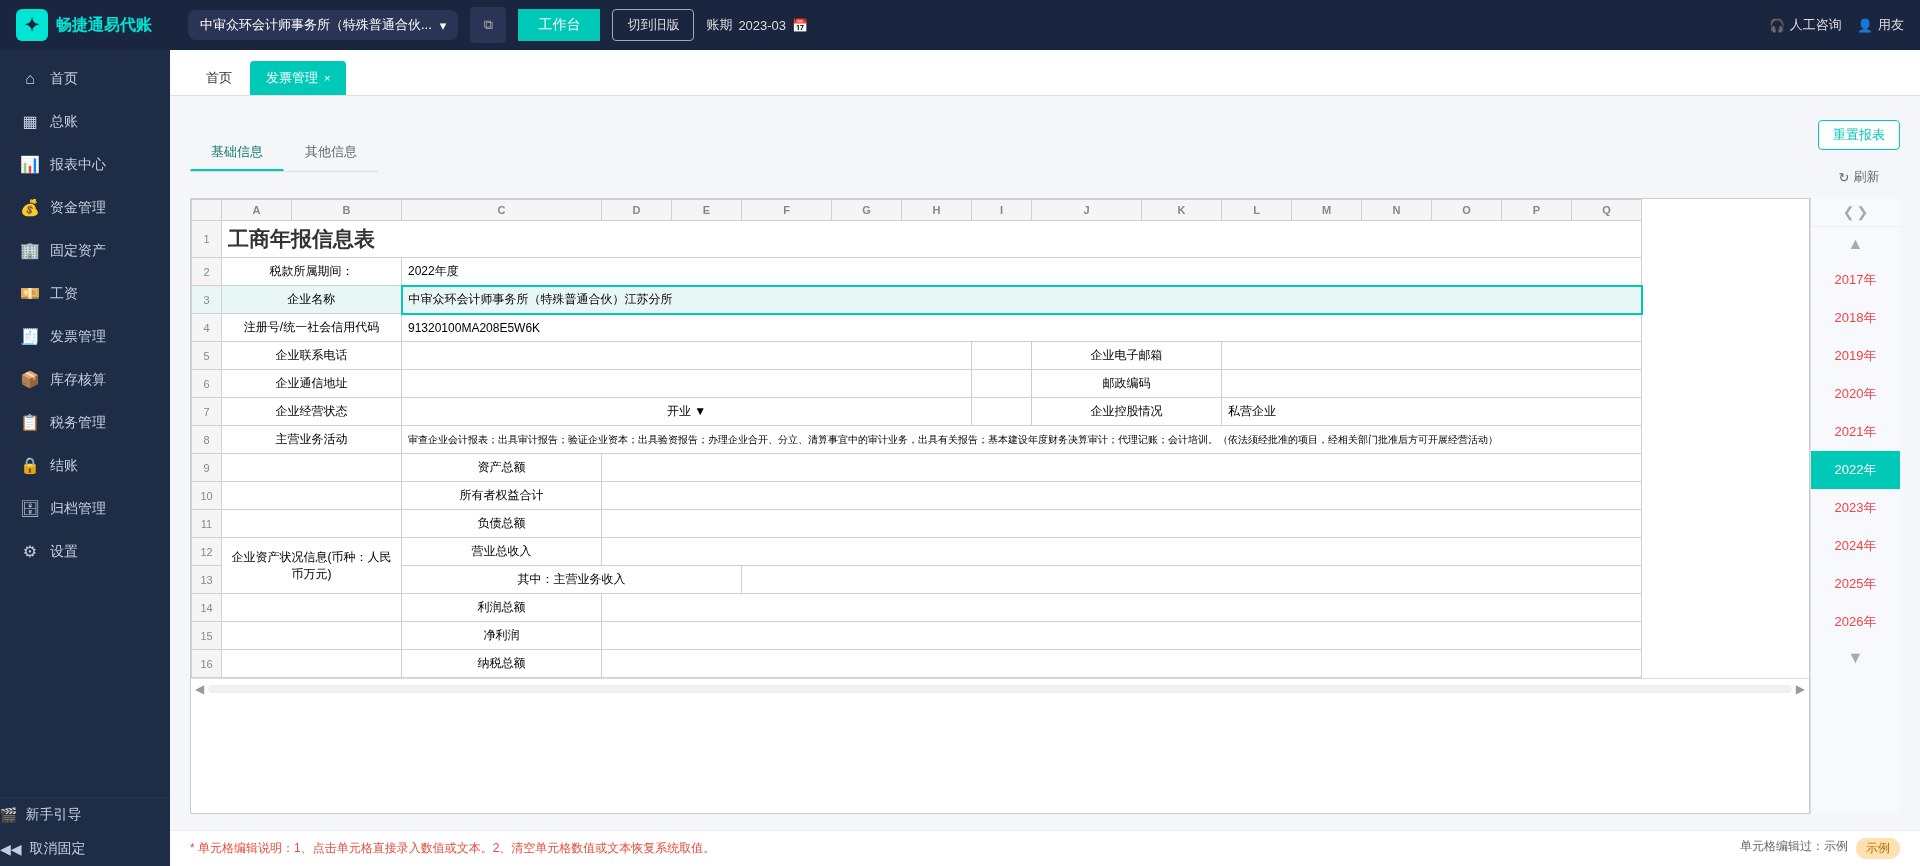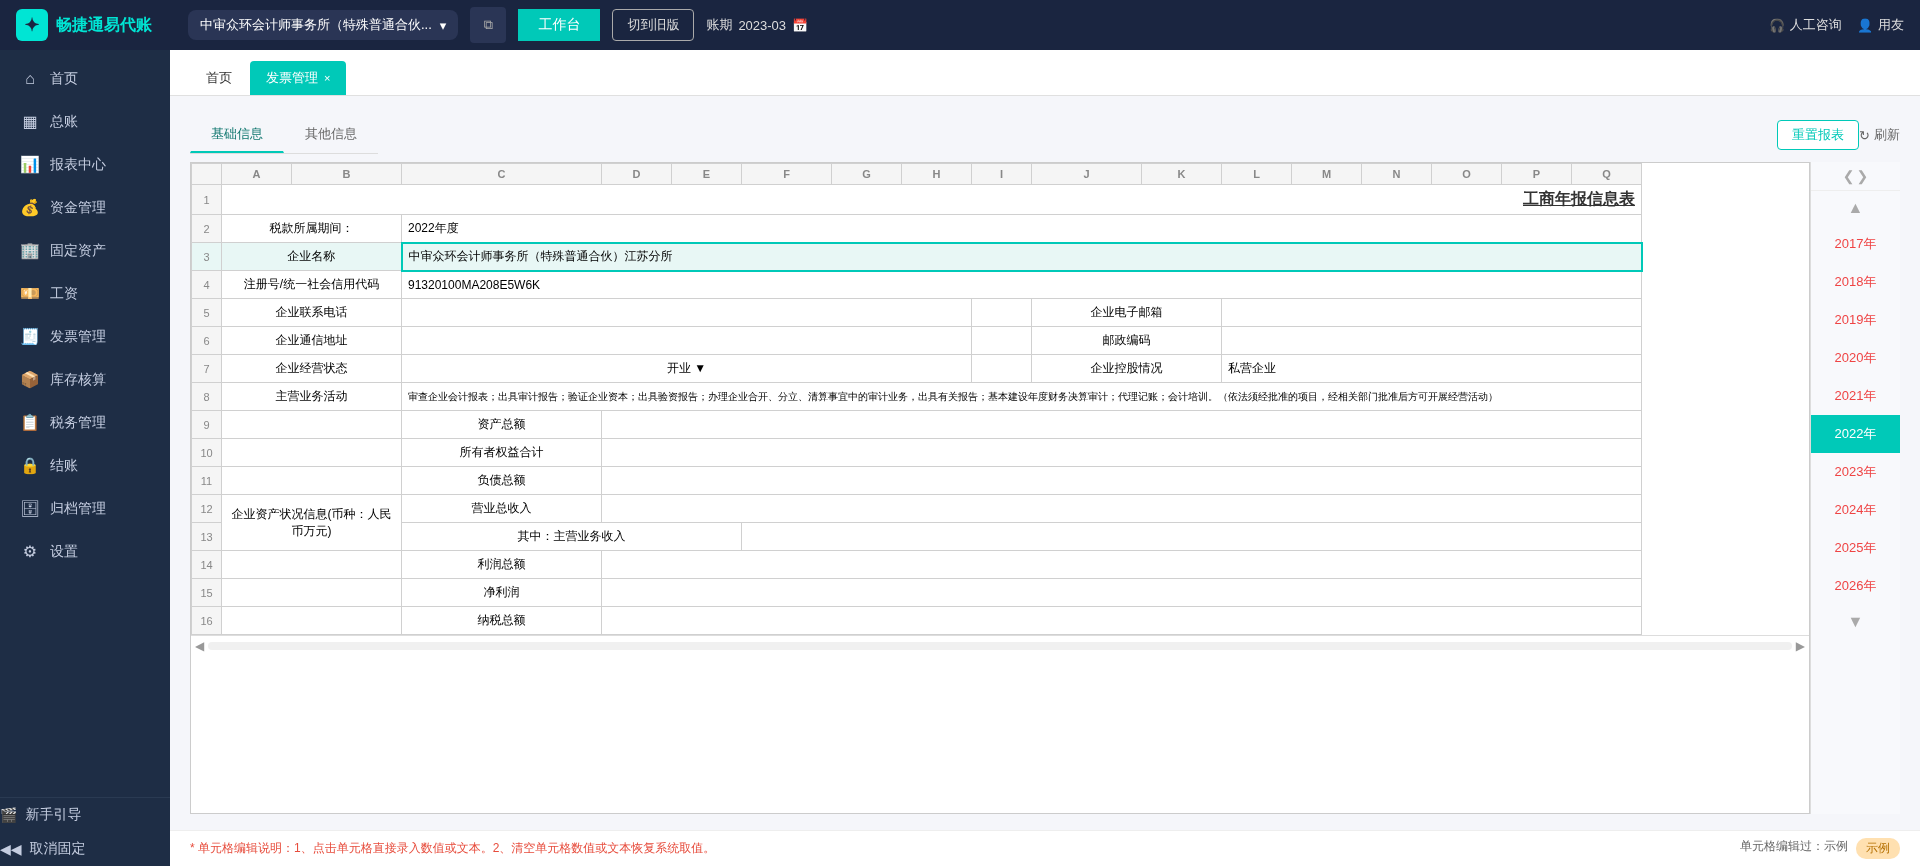--- a/index.html
+++ b/index.html
@@ -39,40 +39,40 @@
 
     
     .page-content { flex: 1; overflow: hidden; display: flex; flex-direction: column; padding: 16px 20px; }
 
     
     .sub-tabs { display: flex; gap: 0; margin-bottom: 0; border-bottom: 1px solid #ddd; }
     .sub-tab { padding: 8px 20px; cursor: pointer; font-size: 13px; color: #666; border: 1px solid transparent; }
     .sub-tab.active { color: #0f766e; border-bottom: 2px solid #00c9b8; font-weight: 500; }
 
     
-    .sheet-toolbar { display: flex; justify-content: flex-end; align-items: center; gap: 0; padding: 8px 0; }
+    .sheet-toolbar { display: flex; justify-content: flex-end; align-items: center; gap: 18px; padding: 8px 0; flex-direction: column; }
     .btn-reset { border: 1px solid #00c9b8; color: #00c9b8; background: #fff; border-radius: 4px; padding: 5px 14px; font-size: 13px; cursor: pointer; }
     .btn-refresh { background: transparent; border: none; color: #666; font-size: 13px; cursor: pointer; display: flex; align-items: center; gap: 4px; }
 
     
     .sheet-wrapper { flex: 1; overflow: hidden; display: flex; }
     .sheet-container { flex: 1; overflow: auto; border: 1px solid #ccc; background: #fff; }
     .year-item { width: 100%; text-align: center; padding: 10px 4px; font-size: 13px; color: #ef4444; cursor: pointer; }
     .year-item.active { background: #00c9b8; color: #fff; border-radius: 0; }
     .year-nav { color: #aaa; font-size: 16px; cursor: pointer; padding: 4px; }
 
     
     .spreadsheet { border-collapse: collapse; min-width: 1200px; font-size: 12px; }
     .spreadsheet th, .spreadsheet td { border: 1px solid #d0d0d0; padding: 0; }
     .spreadsheet .row-num { width: 30px; background: #f5f5f5; text-align: center; color: #888; font-size: 11px; padding: 4px; }
     .spreadsheet .col-header { background: #f5f5f5; text-align: center; color: #888; font-size: 11px; padding: 4px 8px; min-width: 60px; }
 
     .spreadsheet td { height: 28px; padding: 4px 6px; vertical-align: middle; }
     .cell-center { text-align: center; }
-    .cell-title { text-align: right; font-size: 16px; font-weight: bold; color: #333; text-decoration: underline; }
+    .cell-title { text-align: left; font-size: 21px; font-weight: bold; color: #333; }
 
     
     .sheet-bottom { display: flex; align-items: center; height: 20px; background: #fff; border-top: 1px solid #ddd; padding: 0 4px; }
     .scroll-left { color: #999; font-size: 12px; cursor: pointer; }
     .scroll-right { color: #999; font-size: 12px; cursor: pointer; margin-left: auto; }
     .h-scrollbar { flex: 1; height: 8px; background: #f0f0f0; margin: 0 4px; border-radius: 4px; }
 
     
     .footer { height: 36px; background: #fff; border-top: 1px solid #eee; display: flex; align-items: center; padding: 0 20px; font-size: 12px; color: #e74c3c; }
     .footer-right { margin-left: auto; color: #666; display: flex; gap: 8px; }

